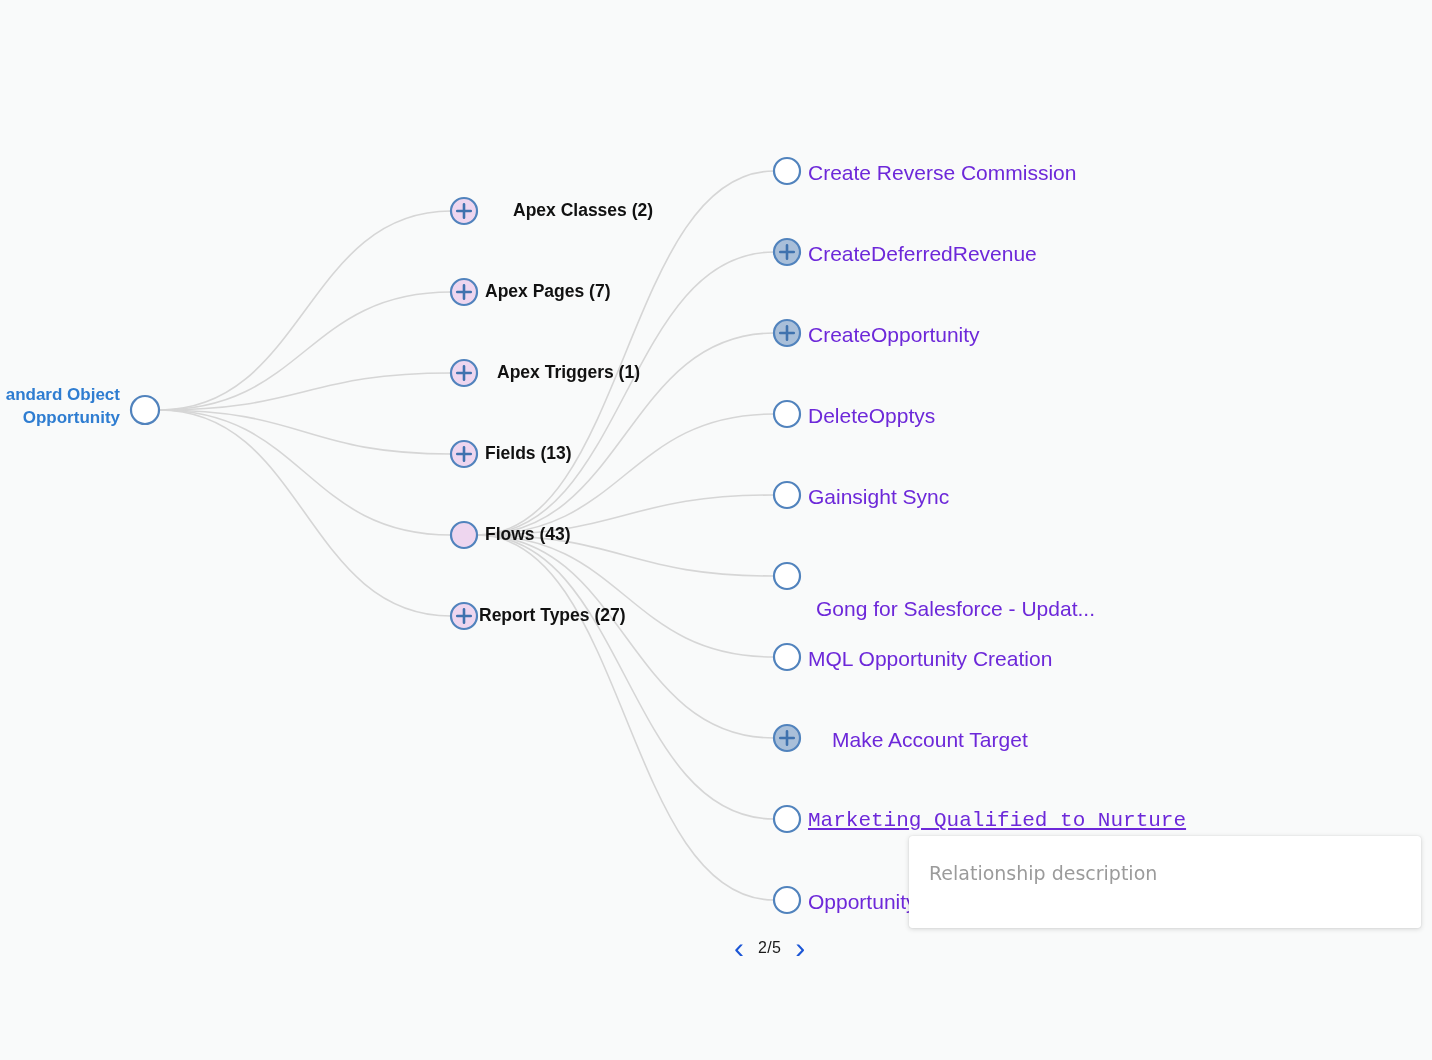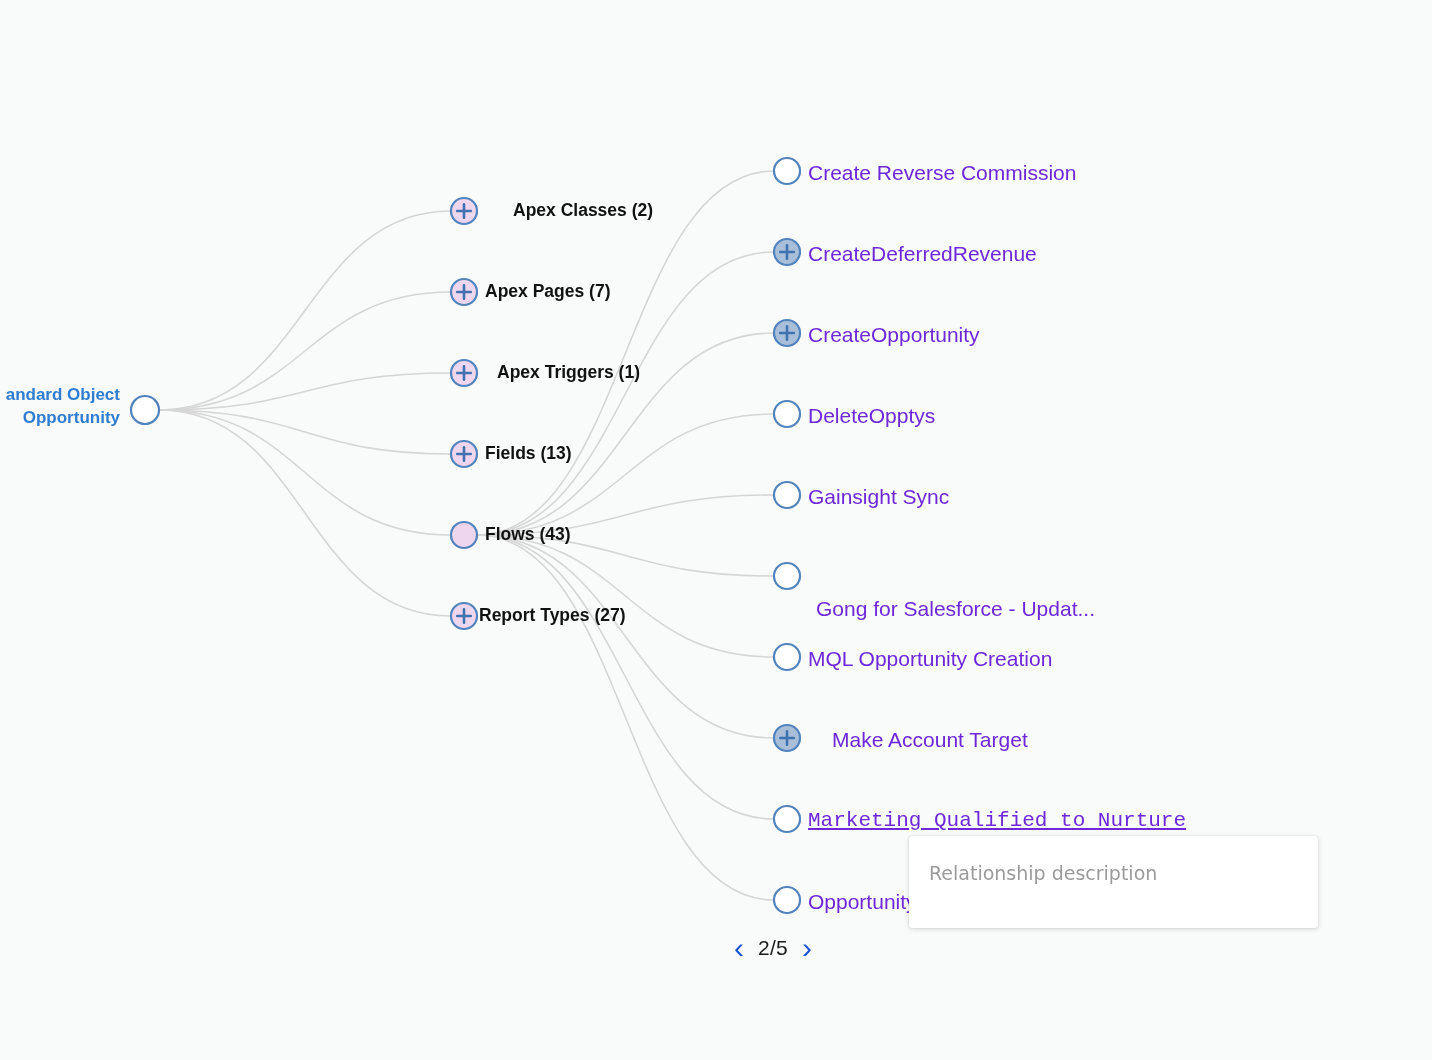--- a/index.html
+++ b/index.html
@@ -57,32 +57,32 @@
   .pager-chevron {
     color: #1c56d6;
     font-size: 30px;
     line-height: 1;
     font-weight: 500;
     cursor: pointer;
     user-select: none;
   }
   .pager-count {
     color: #1a1a1a;
-    font-size: 21px;
+    font-size: 16px;
     letter-spacing: .3px;
   }
 
   
   .tooltip {
     position: absolute;
     background: #ffffff;
     border-radius: 3px;
     box-shadow: 0 1px 5px rgba(0,0,0,.16), 0 0 1px rgba(0,0,0,.18);
     padding: 26px 24px 24px 20px;
-    width: 409px;
+    width: 512px;
   }
   .tooltip-title {
     color: #9b9b9b;
     font-size: 19px;
     font-family: "DejaVu Sans", sans-serif;
     margin-bottom: 20px;
   }
   .tooltip-body {
     color: #111;
     font-size: 19px;

